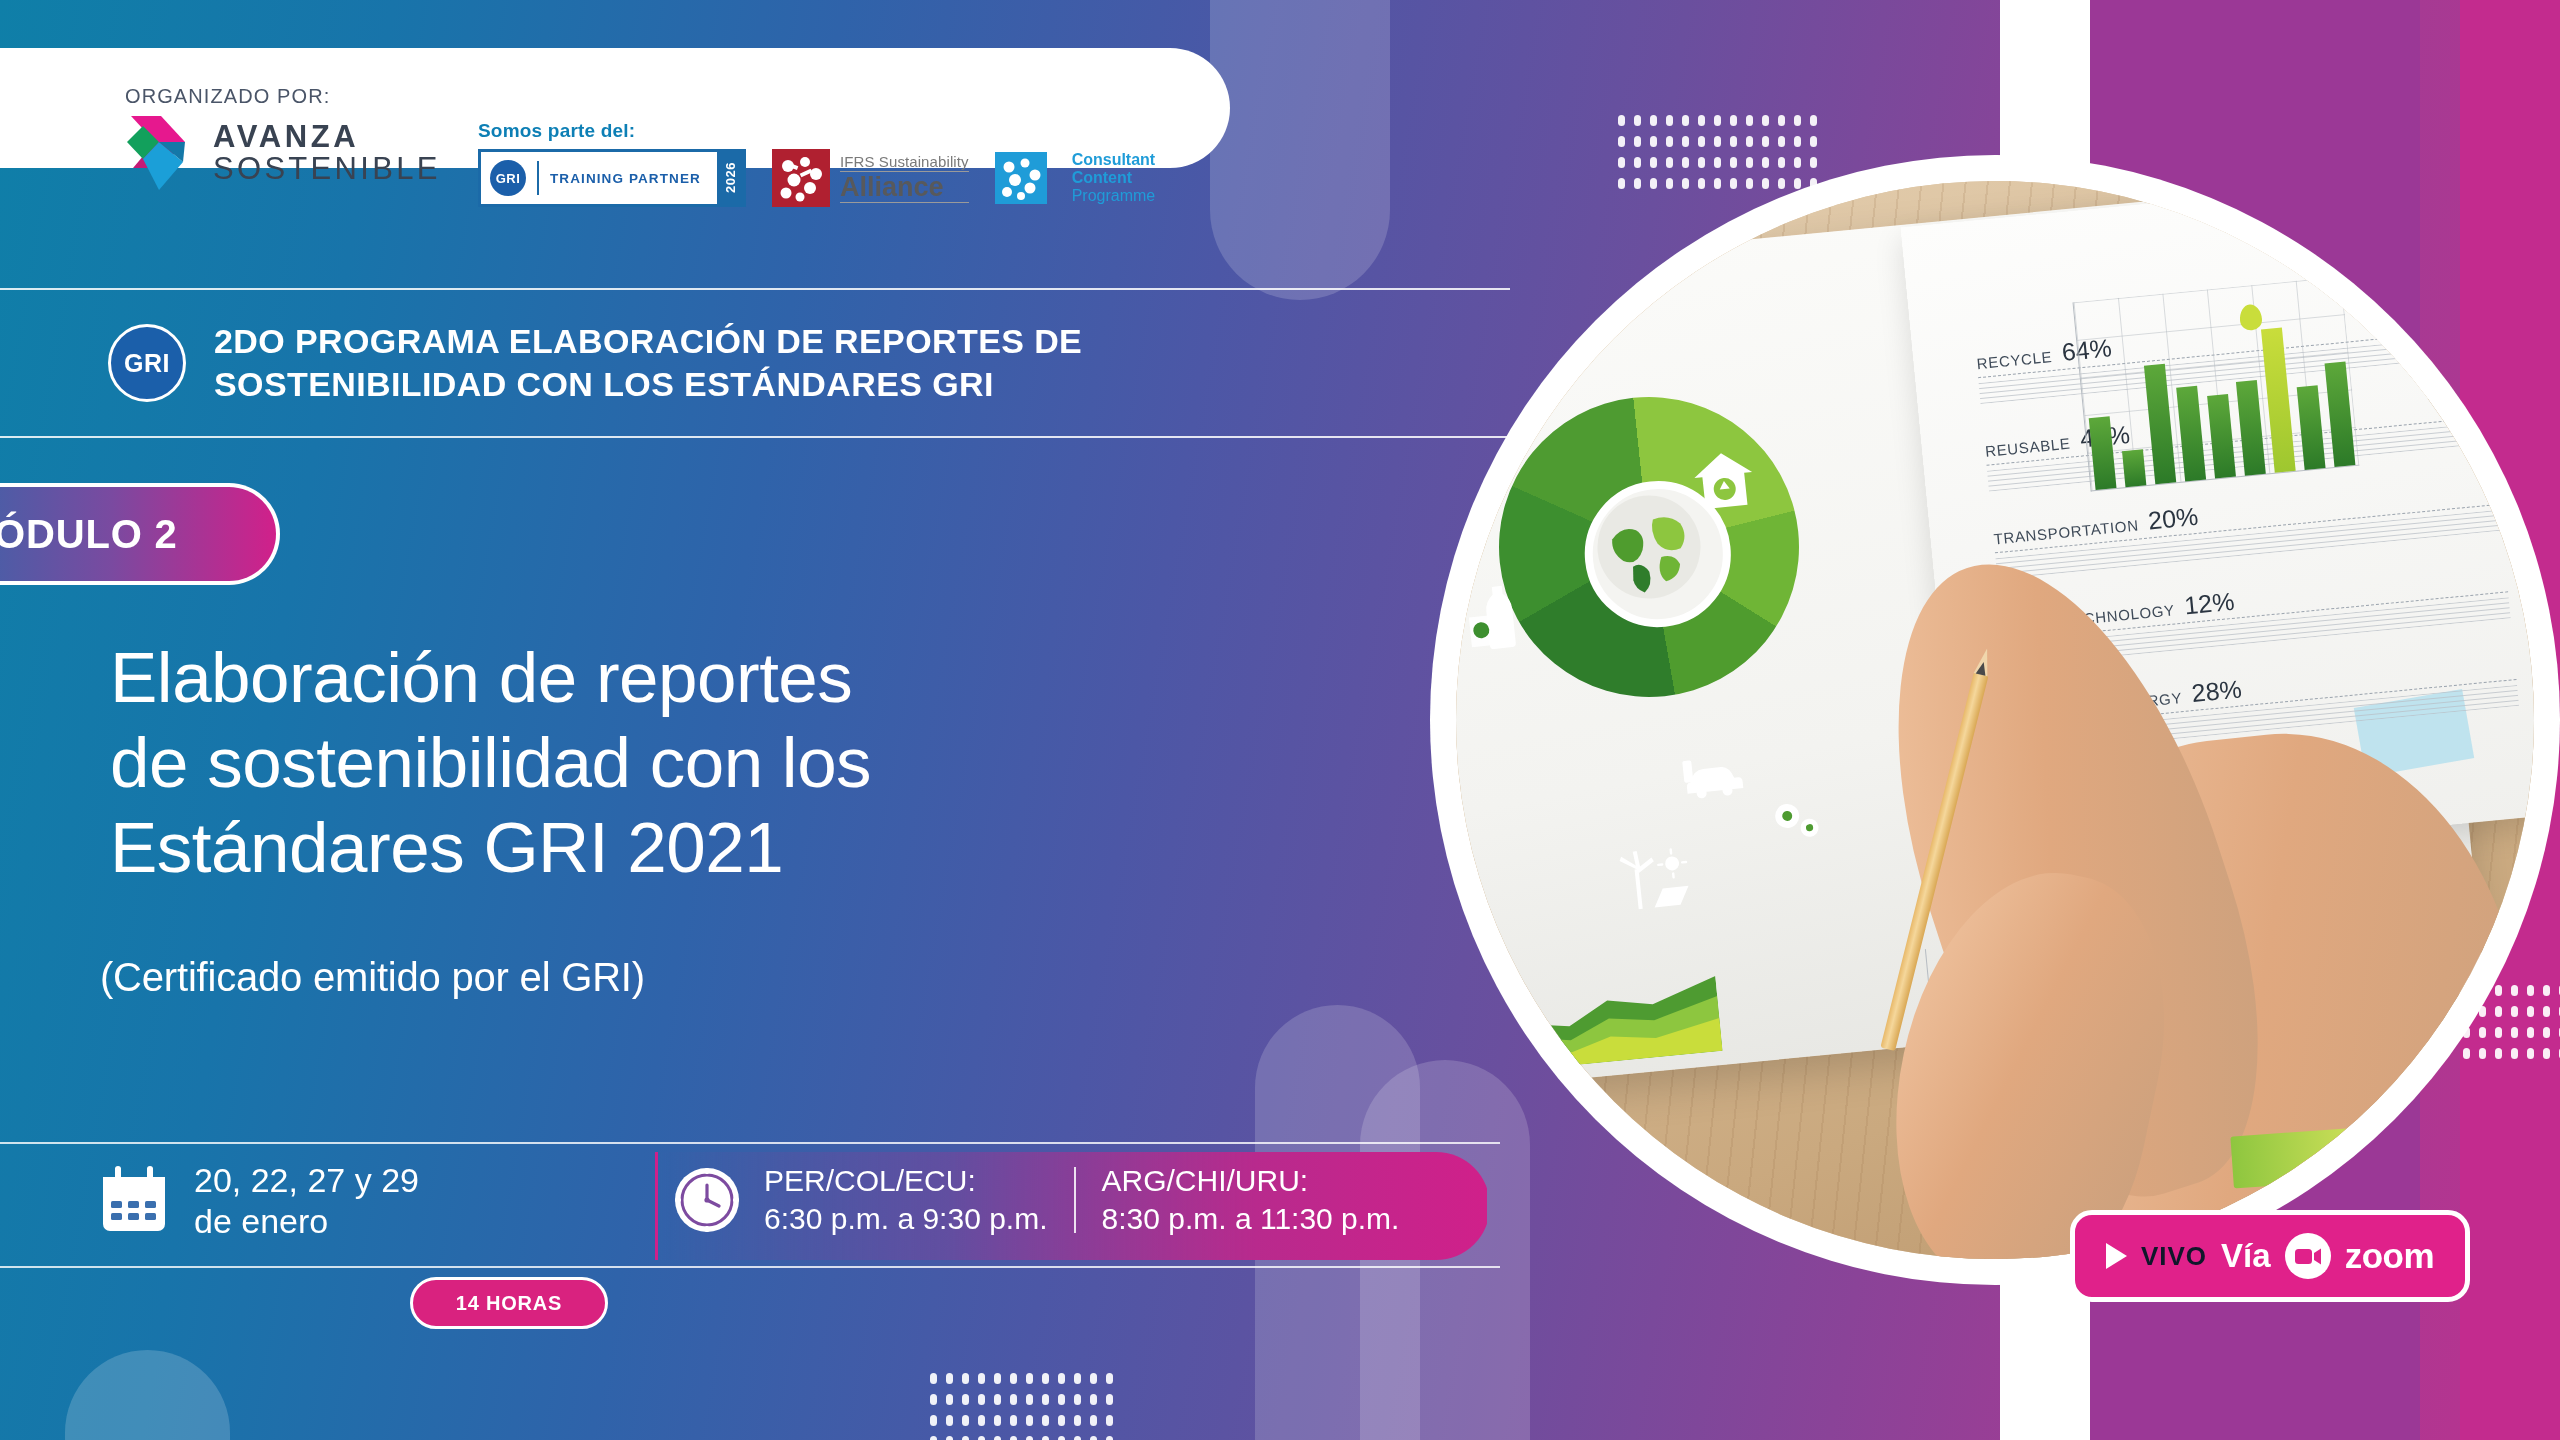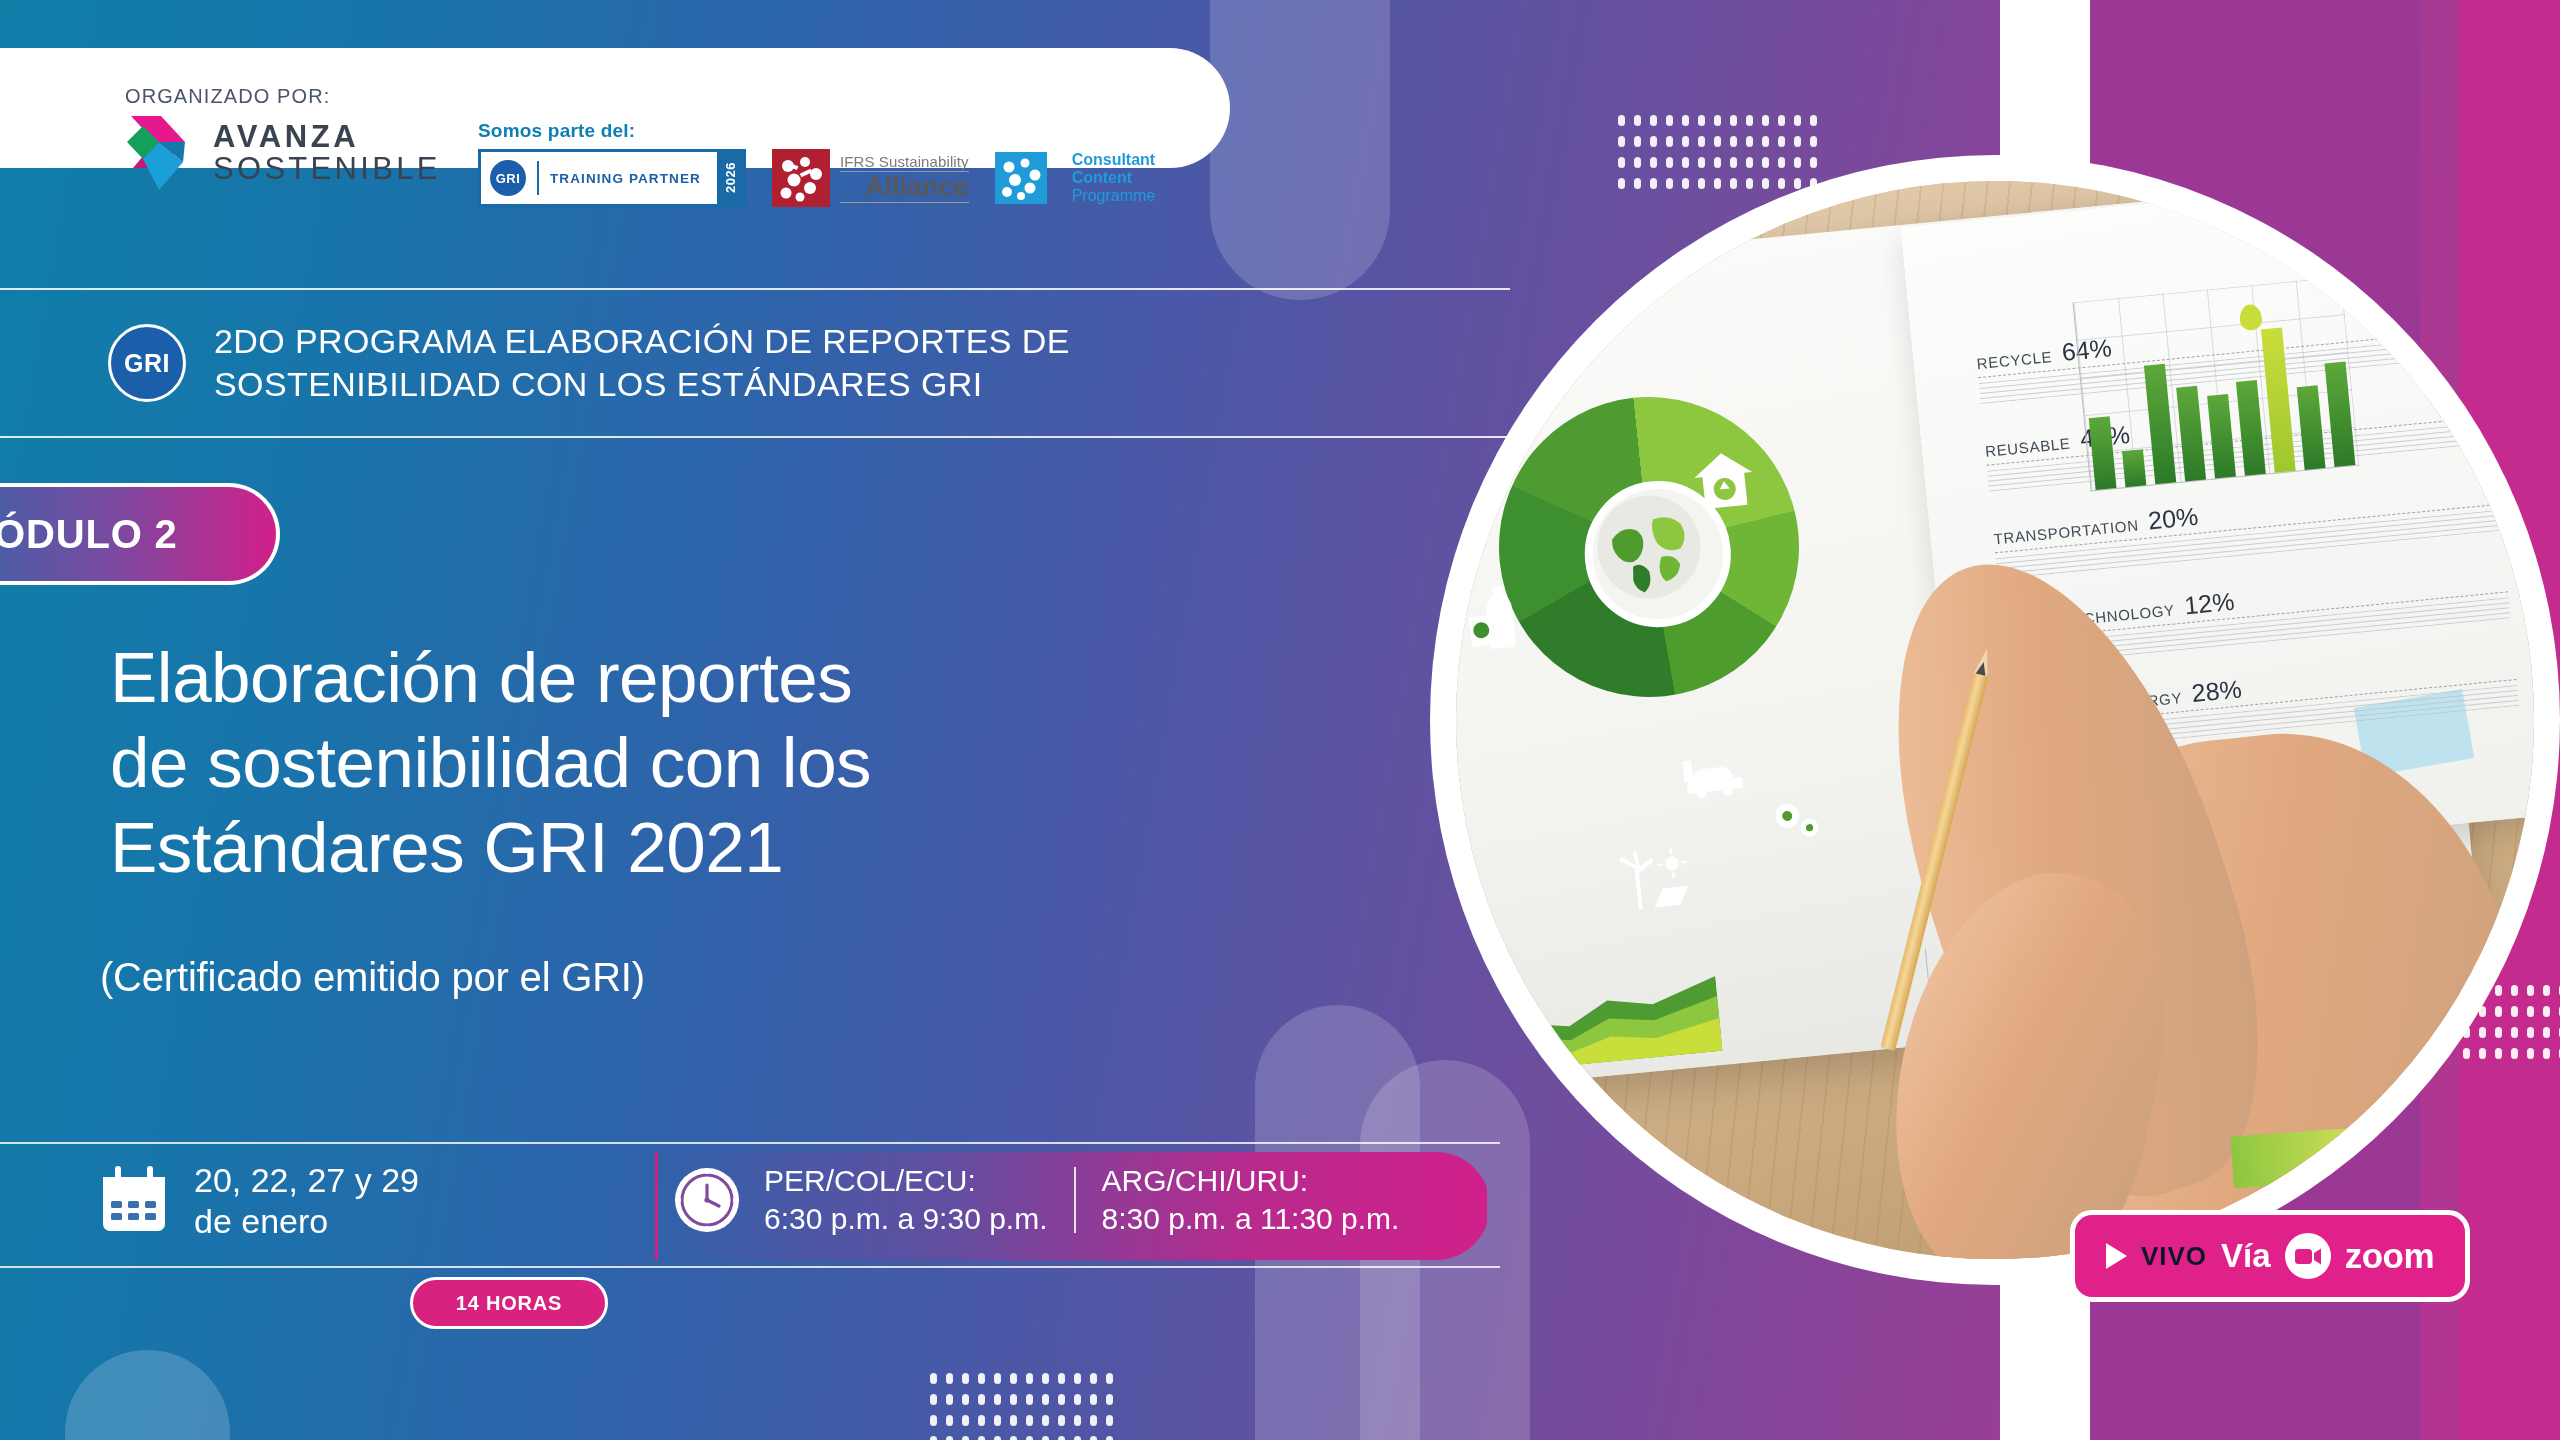--- a/index.html
+++ b/index.html
@@ -100,21 +100,21 @@
   .gri-year {
     width: 26px; background: #1b6aa8; color: #fff;
     display: flex; align-items: center; justify-content: center;
     font-size: 13px; font-weight: 700;
     writing-mode: vertical-rl; transform: rotate(180deg);
     letter-spacing: .5px;
   }
 
   .ifrs-badge { display: flex; align-items: center; gap: 10px; }
   .ifrs-mark { width: 58px; height: 58px; flex: none; }
-  .ifrs-text { line-height: 1; text-align: right; }
+  .ifrs-text { line-height: 1; }
   .ifrs-text .t1 {
     font-size: 15px; color: #7a7a7a; letter-spacing: .1px;
     border-bottom: 1.5px solid #9a9a9a; padding-bottom: 2px; margin-bottom: 2px;
   }
   .ifrs-text .t2 {
     font-size: 27px; font-weight: 700; color: #58595b;
     border-bottom: 1.5px solid #9a9a9a; padding-bottom: 1px;
   }
 
   .ccp-badge { display: flex; align-items: center; gap: 25px; }
@@ -139,21 +139,21 @@
     width: 78px; height: 78px; border-radius: 50%;
     background: #1b5faa; border: 3px solid #ffffff;
     color: #fff; font-size: 25px; font-weight: 700;
     display: flex; align-items: center; justify-content: center;
     margin-left: 108px; flex: none; letter-spacing: .5px;
   }
   .prog-title {
     margin-left: 28px;
     color: #ffffff;
     font-size: 34px;
-    font-weight: 400;
+    font-weight: 700;
     line-height: 1.26;
     letter-spacing: .4px;
     text-transform: uppercase;
   }
 
   
   .modulo {
     position: absolute;
     left: -40px; top: 483px;
     width: 320px; height: 102px;

